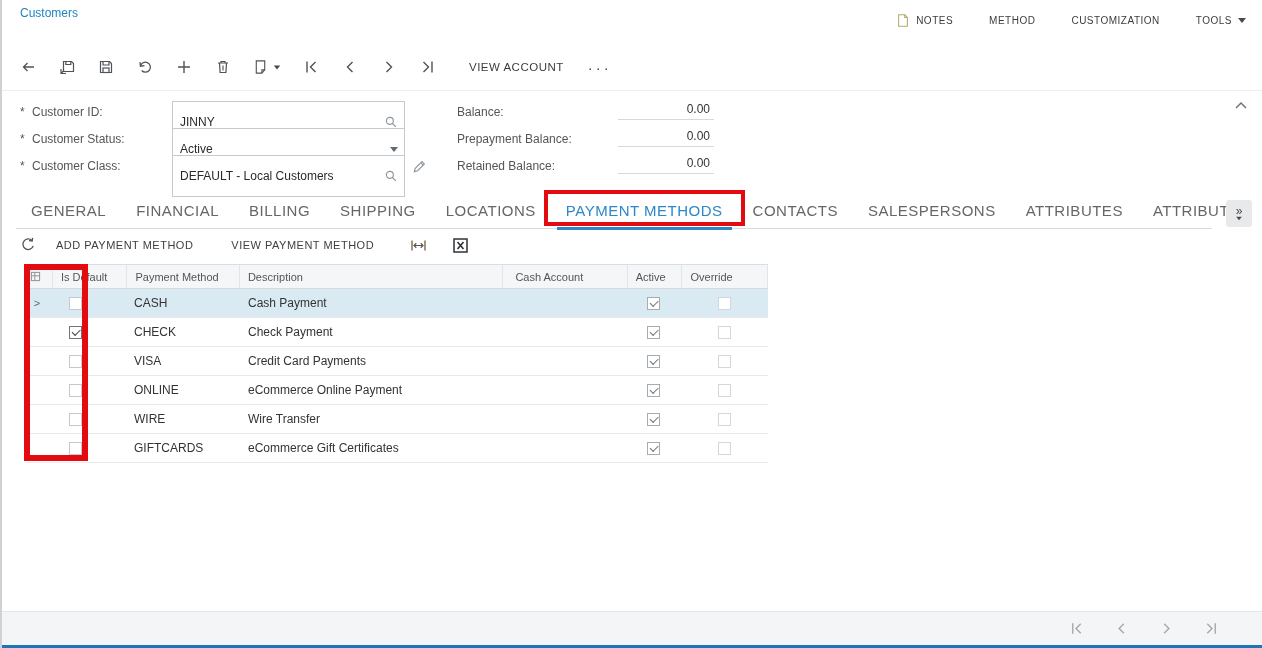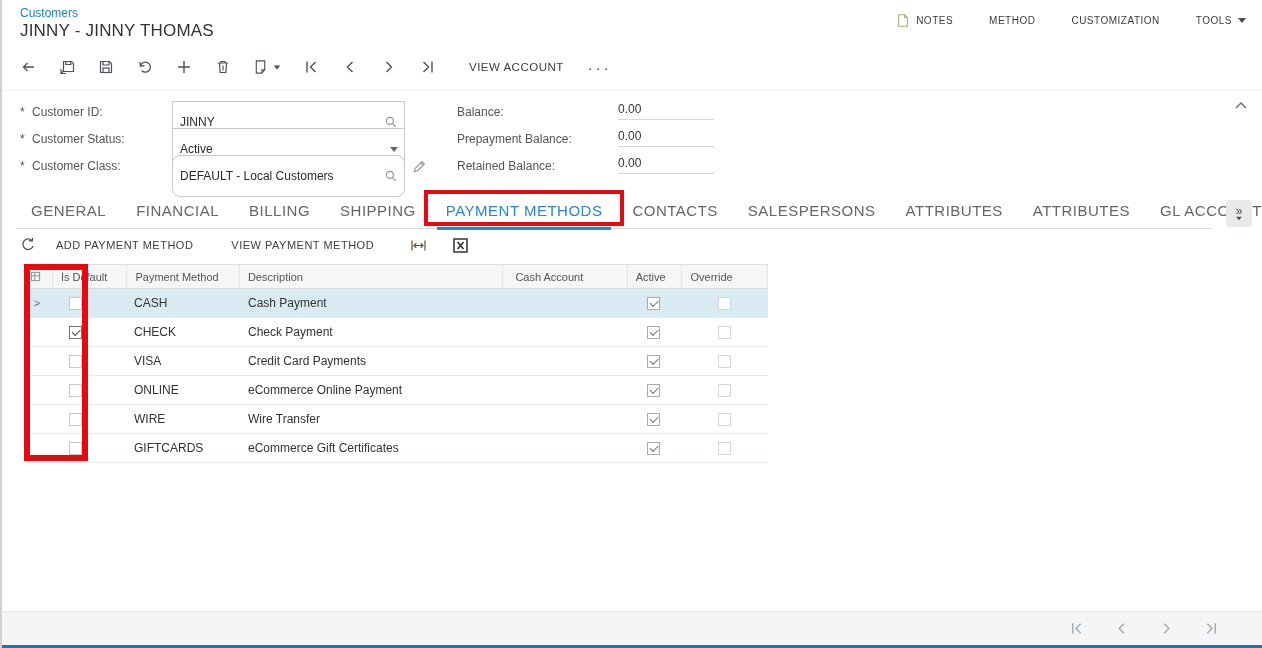--- a/index.html
+++ b/index.html
@@ -29,21 +29,21 @@
   
   .req{position:absolute;font-size:12px;color:#555;}
   .flabel{position:absolute;font-size:12px;color:#555;}
   .finput{position:absolute;left:170px;width:233px;height:42px;border:1px solid #c3cad0;background:#fff;
           font-size:12px;color:#2a2a2a;display:flex;align-items:center;justify-content:space-between;
           padding:0 6px 0 7px;box-sizing:border-box;cursor:text;}
   .sel-caret{width:0;height:0;border-left:4px solid transparent;border-right:4px solid transparent;
              border-top:5px solid #5f6a72;}
   .pencil{position:absolute;left:410px;cursor:pointer;}
   .blabel{position:absolute;left:455px;font-size:12px;color:#555;}
-  .bval{position:absolute;left:616px;width:96px;font-size:12px;color:#333;
+  .bval{position:absolute;left:616px;width:96px;text-align:right;font-size:12px;color:#333;
         border-bottom:1px solid #d6dadd;padding:4px 4px 3px 0;box-sizing:border-box;}
   .collapse{position:absolute;right:14px;top:100px;cursor:pointer;}
 
   
   .tabs{position:absolute;left:14px;top:193px;right:50px;height:35px;display:flex;
         border-bottom:1px solid #d9dcdf;}
   .tab{padding:0 15px;font-size:15px;color:#666;display:flex;align-items:center;
        letter-spacing:.5px;position:relative;cursor:pointer;white-space:nowrap;}
   .tab.active{color:#2b87c8;}
   .tab.active .tab-underline{position:absolute;left:6px;right:6px;bottom:-2px;height:3px;background:#2b87c8;}
@@ -97,21 +97,20 @@
           border-top:1px solid #e3e5e7;}
   .pager{position:absolute;right:42px;top:7px;display:flex;gap:27px;align-items:center;}
   .pbtn{cursor:pointer;display:flex;align-items:center;justify-content:center;width:18px;height:18px;}
 </style>
 </head>
 <body>
 
 <div class="page">
 
   <div class="breadcrumb">Customers</div>
-  <div class="page-title">JINNY - JINNY THOMAS</div>
 
   <div class="top-links">
     <div class="top-link">
       <svg class="ic" width="14" height="15" viewBox="0 0 16 16">
         <path d="M3 1.5 h7 l3 3 v10 h-10 z" fill="none" stroke="#b3a96e" stroke-width="1.2"></path>
         <path d="M10 1.5 v3 h3" fill="none" stroke="#b3a96e" stroke-width="1.2"></path>
       </svg>
       <span>NOTES</span>
     </div>
     <div class="top-link">
@@ -208,21 +207,21 @@
 
   <span class="req" style="left:18px;top:132px;">*</span>
   <span class="flabel" style="left:30px;top:132px;">Customer Status:</span>
   <div class="finput" style="top:128px;">
     <span>Active</span>
     <span class="sel-caret"></span>
   </div>
 
   <span class="req" style="left:18px;top:159px;">*</span>
   <span class="flabel" style="left:30px;top:159px;">Customer Class:</span>
-  <div class="finput" style="top:155px;border-radius:8px;">
+  <div class="finput" style="top:155px;">
     <span>DEFAULT - Local Customers</span>
     <svg class="ic" width="14" height="14" viewBox="0 0 16 16">
       <circle cx="6.7" cy="6.7" r="4" fill="none" stroke="#8d969c" stroke-width="1.3"></circle>
       <path d="M9.7 9.7 L13.5 13.5" stroke="#8d969c" stroke-width="1.3"></path>
     </svg>
   </div>
   <svg class="ic pencil" style="top:159px;" width="15" height="15" viewBox="0 0 16 16">
     <path d="M2.5 13.5 l1-3.5 7.2-7.2 2.5 2.5 -7.2 7.2 z" fill="none" stroke="#8d969c" stroke-width="1.2"></path>
     <path d="M9.7 4.3 l2 2" stroke="#8d969c" stroke-width="1.2"></path>
   </svg>
@@ -243,20 +242,23 @@
         <span>GENERAL</span>
       </div>
     <div class="tab">
         <span>FINANCIAL</span>
       </div>
     <div class="tab">
         <span>BILLING</span>
       </div>
     <div class="tab">
         <span>SHIPPING</span>
+      </div>
+    <div class="tab">
+        <span>LOCATIONS</span>
       </div>
     <div class="tab active">
       <span>PAYMENT METHODS</span>
       <span class="tab-underline"></span>
       <span class="anno-tab"></span>
     </div>
     <div class="tab">
         <span>CONTACTS</span>
       </div>
     <div class="tab">

